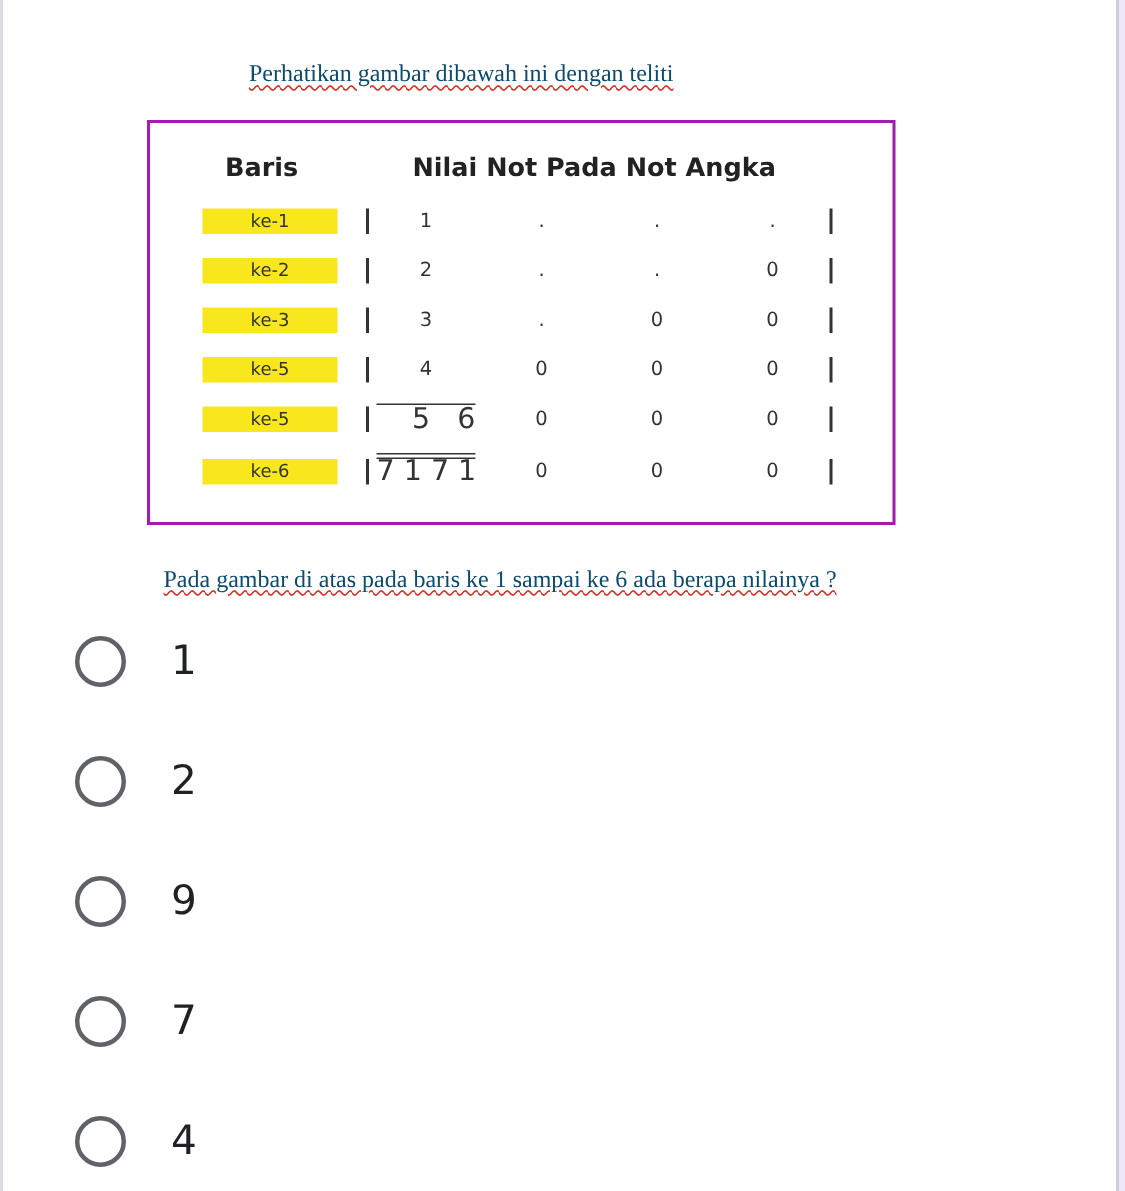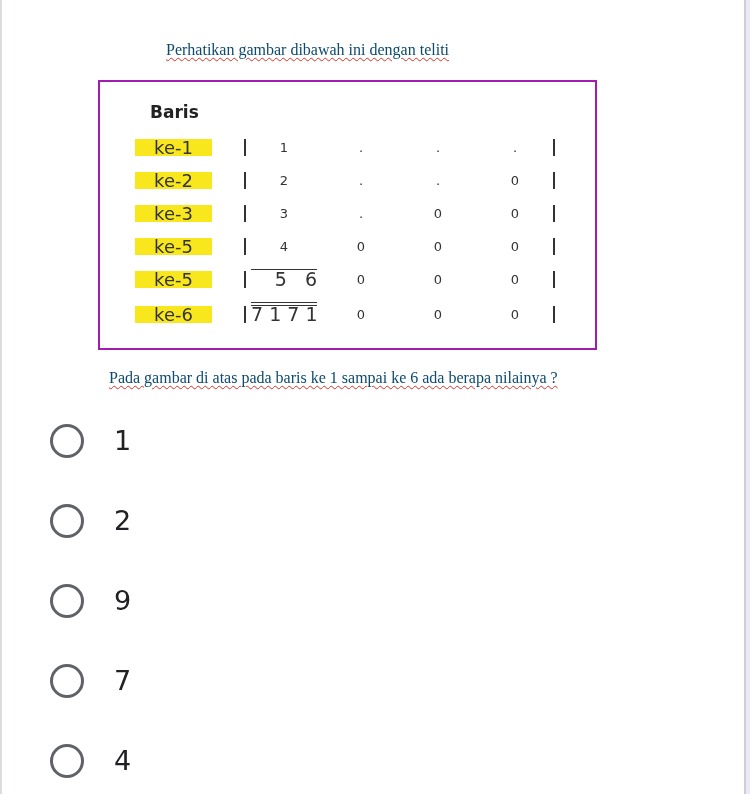--- a/index.html
+++ b/index.html
@@ -38,21 +38,21 @@
       font-size: 16px;
       color: #0c4a6e;
       white-space: nowrap;
     }
     .squiggle {
       text-decoration: underline wavy #d93025;
       text-decoration-thickness: 1px;
       text-underline-offset: 2px;
     }
     #intro { left: 166px; top: 41px; }
-    #question { left: 109px; top: 369px; }
+    #question { left: 109px; top: 378px; }
 
     .figure {
       position: absolute;
       left: 98px; top: 80px;
       width: 495px; height: 266px;
       border: 2px solid #a21caf;
       background: #fff;
     }
     .fig-head {
       position: absolute;
@@ -65,24 +65,24 @@
     #head-baris { left: 50px; }
     #head-nilai { left: 175px; }
     .fig-row {
       position: absolute;
       left: 0; width: 100%;
       height: 18px;
     }
     .row-label {
       position: absolute;
       left: 35px; top: 0;
-      width: 77px; height: 17px;
+      width: 90px; height: 17px;
       background: #f8e71c;
       color: #333;
-      font-size: 18px;
+      font-size: 12px;
       font-family: "DejaVu Sans", sans-serif;
       text-align: center;
       line-height: 17px;
     }
     .bar {
       position: absolute;
       top: 0;
       width: 2px; height: 17px;
       background: #333;
     }
@@ -150,20 +150,21 @@
 <body>
 
 <div class="left-border"></div>
 <div class="right-border"></div>
 <div class="right-strip"></div>
 
 <div id="intro" class="serif-text squiggle">Perhatikan gambar dibawah ini dengan teliti</div>
 
 <div class="figure">
   <div id="head-baris" class="fig-head">Baris</div>
+  <div id="head-nilai" class="fig-head">Nilai Not Pada Not Angka</div>
 
   <div class="fig-row" style="top:57px;">
     <div class="row-label">ke-1</div>
     <div class="bar bar-l"></div>
     <div class="cell c0">1</div>
     <div class="cell c1">.</div>
     <div class="cell c2">.</div>
     <div class="cell c3">.</div>
     <div class="bar bar-r"></div>
   </div>

